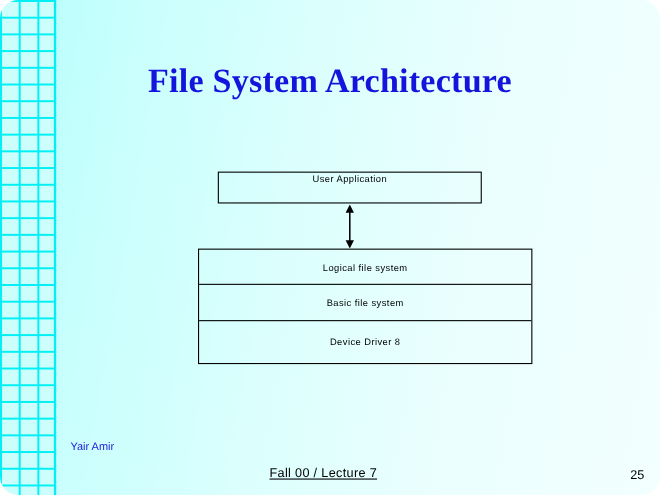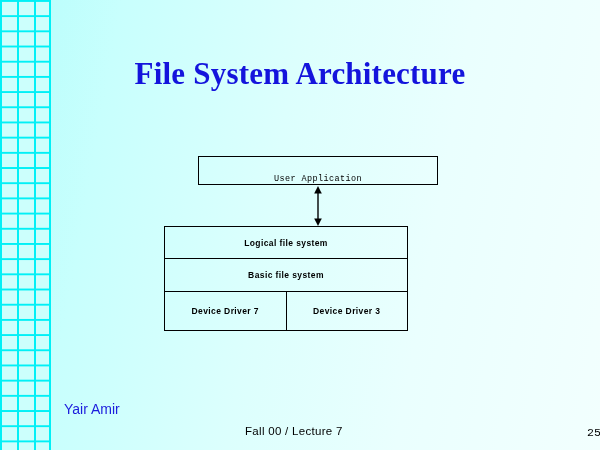--- a/index.html
+++ b/index.html
@@ -12,20 +12,21 @@
     overflow: hidden;
     font-family: "Liberation Sans", sans-serif;
   }
 
   #slide {
     position: relative;
     width: 600px;
     height: 450px;
     background: linear-gradient(100deg, #b4fdfb 0%, #c8fffd 18%, #dcfffd 45%, #eafffe 70%, #f2fffe 100%);
     overflow: hidden;
+    border-radius: 17px;
   }
 
   
   #grid-band {
     position: absolute;
     left: 0;
     top: 0;
     width: 51px;
     height: 450px;
     background-color: #ccfffc;
@@ -67,48 +68,47 @@
     width: 600px;
     height: 450px;
     pointer-events: none;
   }
 
   .box {
     position: absolute;
     box-sizing: border-box;
     background: transparent;
     display: flex;
-    align-items: flex-end;
+    align-items: flex-start;
     justify-content: center;
-    font-family: Liberation Mono, monospace;
+    font-family: Liberation Sans, sans-serif;
     font-size: 8.5px;
     color: #000000;
     letter-spacing: 0.4px;
     white-space: nowrap;
     pointer-events: auto;
   }
 
   #box-user-app {
     left: 198px;
     top: 156px;
     width: 240px;
     height: 29px;
     border: 1.6px solid #000000;
   }
 
   #stack {
     position: absolute;
-    left: 164px;
+    left: 180px;
     top: 226px;
-    width: 244px;
+    width: 304px;
     height: 105px;
     border: 1.6px solid #000000;
     box-sizing: border-box;
     pointer-events: auto;
-    font-weight: bold;
   }
 
   .stack-row {
     position: absolute;
     left: 0;
     width: 100%;
     box-sizing: border-box;
     display: flex;
     align-items: center;
     justify-content: center;
@@ -147,39 +147,40 @@
     height: 40px;
     pointer-events: auto;
   }
 
   
   #footer-author {
     position: absolute;
     left: 64px;
     top: 401px;
     font-family: "Liberation Sans", sans-serif;
-    font-size: 14px;
+    font-size: 10px;
     color: #1c1cdc;
     white-space: nowrap;
   }
   #footer-center {
     position: absolute;
     left: 245px;
     top: 425px;
     font-family: "Liberation Sans", sans-serif;
     font-size: 11.5px;
     color: #000000;
     letter-spacing: 0.3px;
     white-space: nowrap;
+    text-decoration: underline;
   }
   #footer-page {
     position: absolute;
-    left: 587px;
+    left: 573px;
     top: 426px;
-    font-family: Liberation Mono, monospace;
+    font-family: Liberation Sans, sans-serif;
     font-size: 11.5px;
     color: #000000;
     white-space: nowrap;
   }
 </style>
 </head>
 <body>
 
 <div id="slide">
 
@@ -205,24 +206,21 @@
       <div class="stack-row" id="row-logical">
         <span>Logical file system</span>
       </div>
 
       <div class="stack-row" id="row-basic">
         <span>Basic file system</span>
       </div>
 
       <div class="stack-row" id="row-drivers">
         <div class="driver-cell">
-          <span>Device Driver 7</span>
-        </div>
-        <div class="driver-cell">
-          <span>Device Driver 3</span>
+          <span>Device Driver 8</span>
         </div>
       </div>
 
     </div>
   </div>
 
   <div id="footer-author">Yair Amir</div>
   <div id="footer-center">Fall 00 / Lecture 7</div>
   <div id="footer-page">25</div>
 

